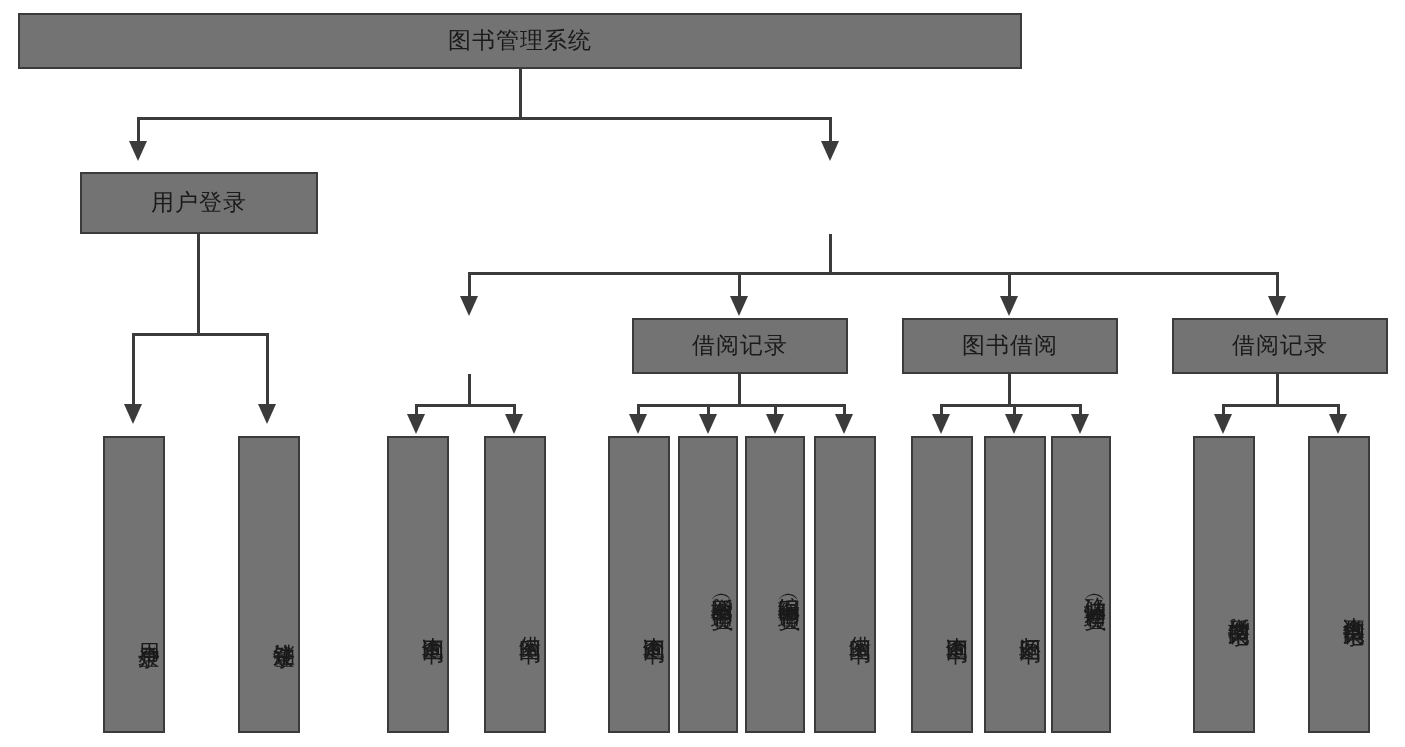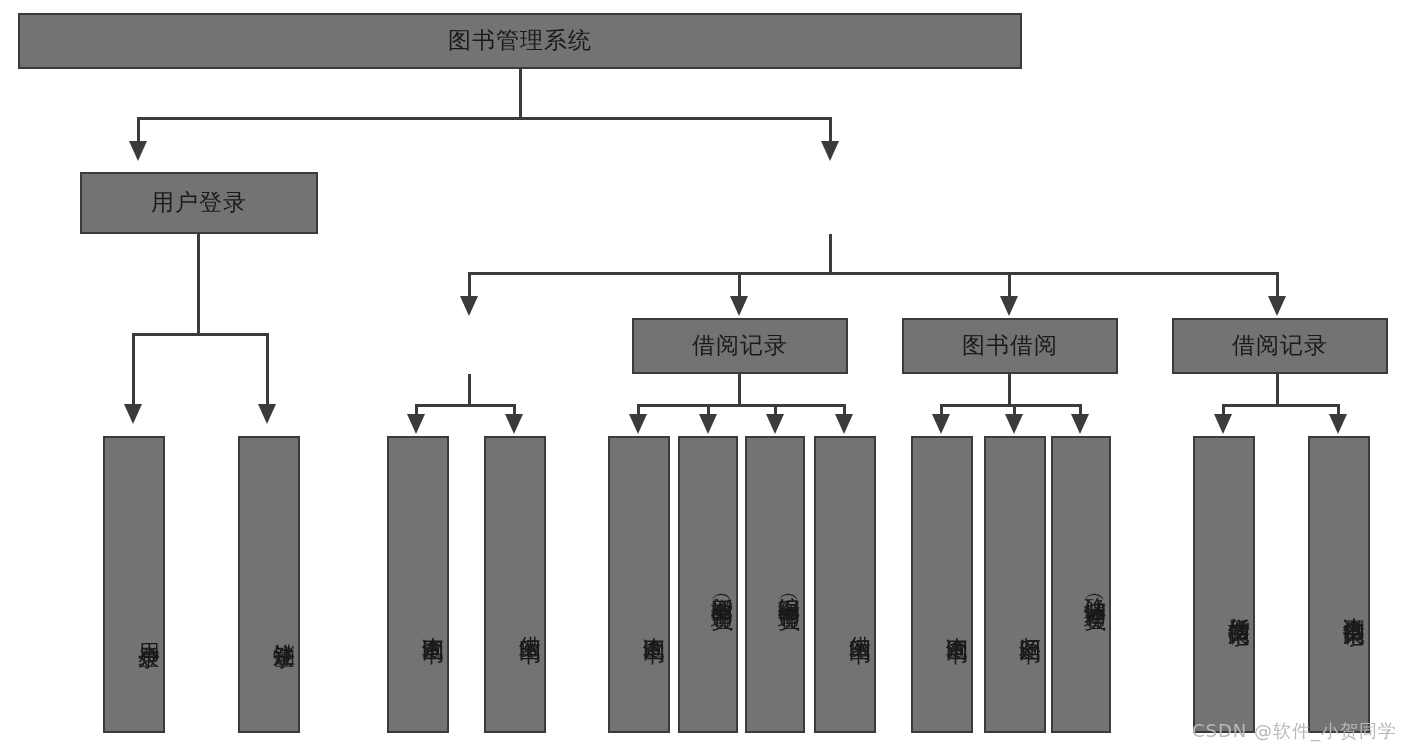--- a/index.html
+++ b/index.html
@@ -199,15 +199,14 @@
   </div>
 
   <div class="node v" style="left:1193px; top:436px; width:62px; height:297px; padding-top:40px;">
     <span class="label">新增借阅记录</span>
   </div>
 
   <div class="node v" style="left:1308px; top:436px; width:62px; height:297px; padding-top:40px;">
     <span class="label">查询借阅记录</span>
   </div>
 
-  <div id="watermark">CSDN @软件_小贺同学</div>
 
 </div>
 
 </body></html>

